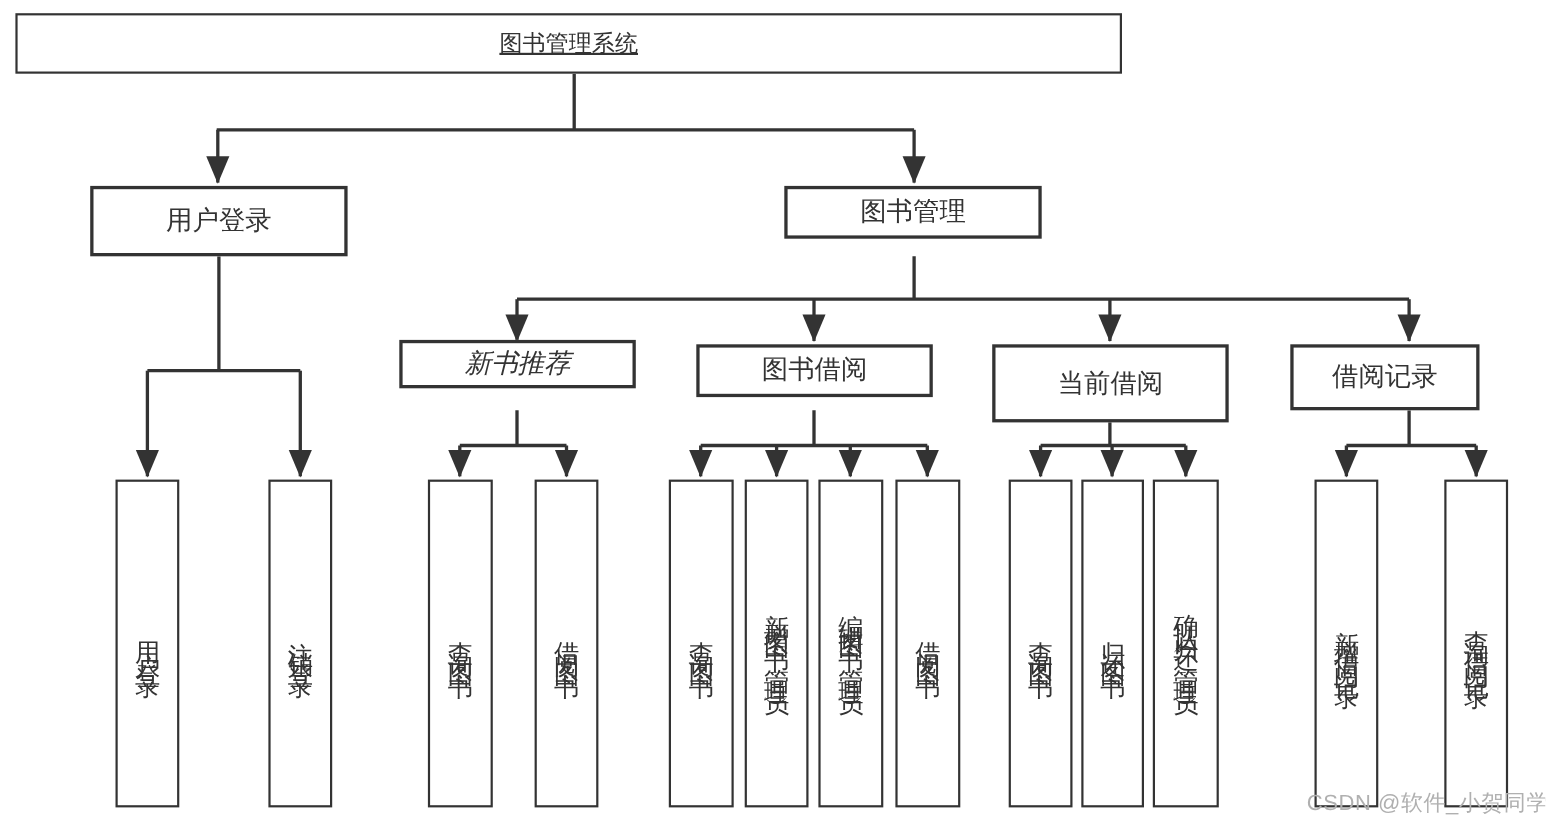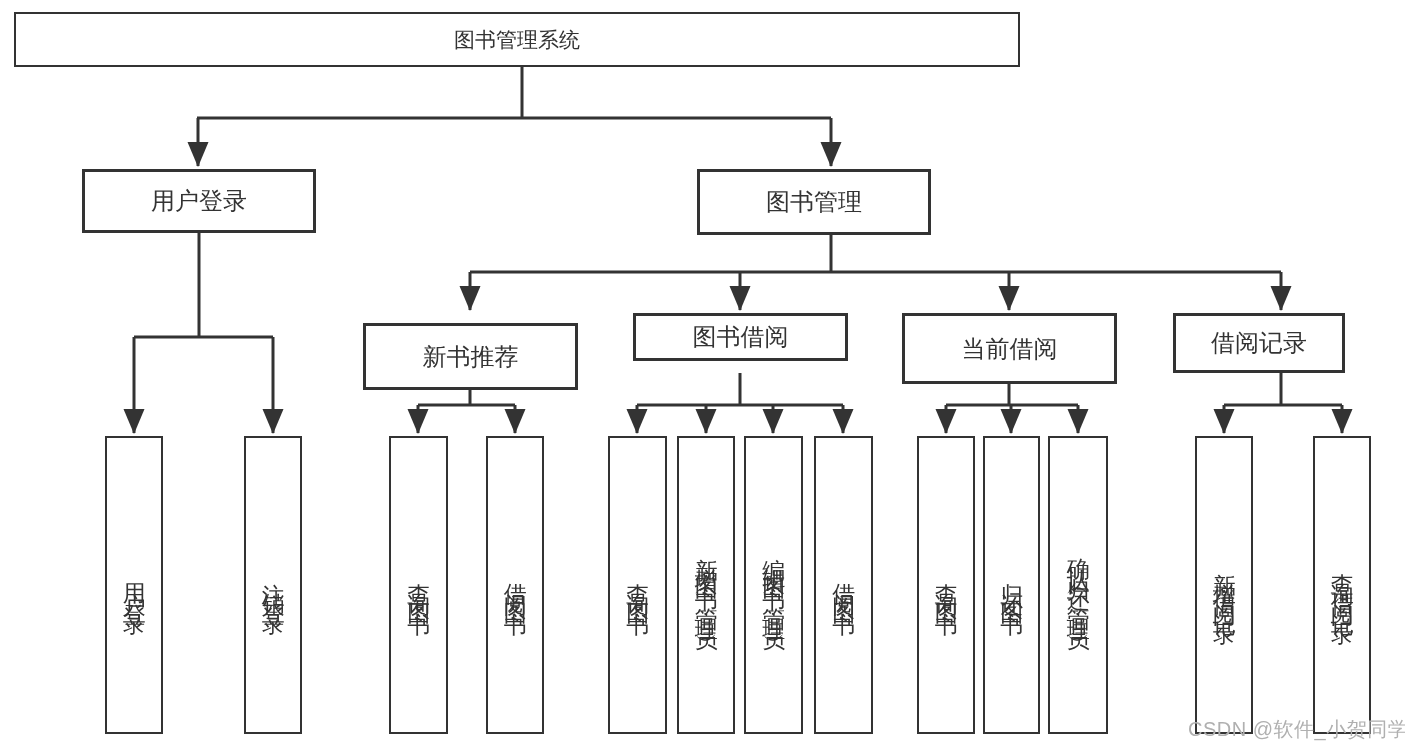--- a/index.html
+++ b/index.html
@@ -11,26 +11,26 @@
   .rail{stroke:#333333;stroke-width:3;fill:none;}
   .arrow{stroke:#333333;stroke-width:3;marker-end:url(#arw);}
   .box{
     position:absolute;box-sizing:border-box;background:#ffffff;
     border:3px solid #333333;color:#333333;z-index:2;
     display:flex;align-items:center;justify-content:center;
     font-size:24px;line-height:1;white-space:nowrap;
   }
   .box .lbl{color:#333333;}
   
-  #b-root{left:14px;top:12px;width:1006px;height:55px;border-width:2.5px;font-size:21px;}
+  #b-root{left:14px;top:12px;width:1006px;height:55px;border-width:2.5px;font-size:21px;text-decoration:underline;}
   
   #b-user{left:82px;top:169px;width:234px;height:64px;}
-  #b-mgmt{left:697px;top:169px;width:234px;height:66px;}
+  #b-mgmt{left:713px;top:169px;width:234px;height:48px;}
   
-  #b-m1{left:363px;top:323px;width:215px;height:67px;}
+  #b-m1{left:363px;top:309px;width:215px;height:44px;font-style:italic;}
   #b-m2{left:633px;top:313px;width:215px;height:48px;}
   #b-m3{left:902px;top:313px;width:215px;height:71px;}
   #b-m4{left:1173px;top:313px;width:172px;height:60px;}
   
   .leaf{top:436px;height:298px;border-width:2.5px;}
   .leaf .lbl{
     writing-mode:vertical-rl;text-orientation:mixed;
     font-size:23px;letter-spacing:10px;line-height:1.1;
   }
   #b-l1{left:105px;width:58px;}

